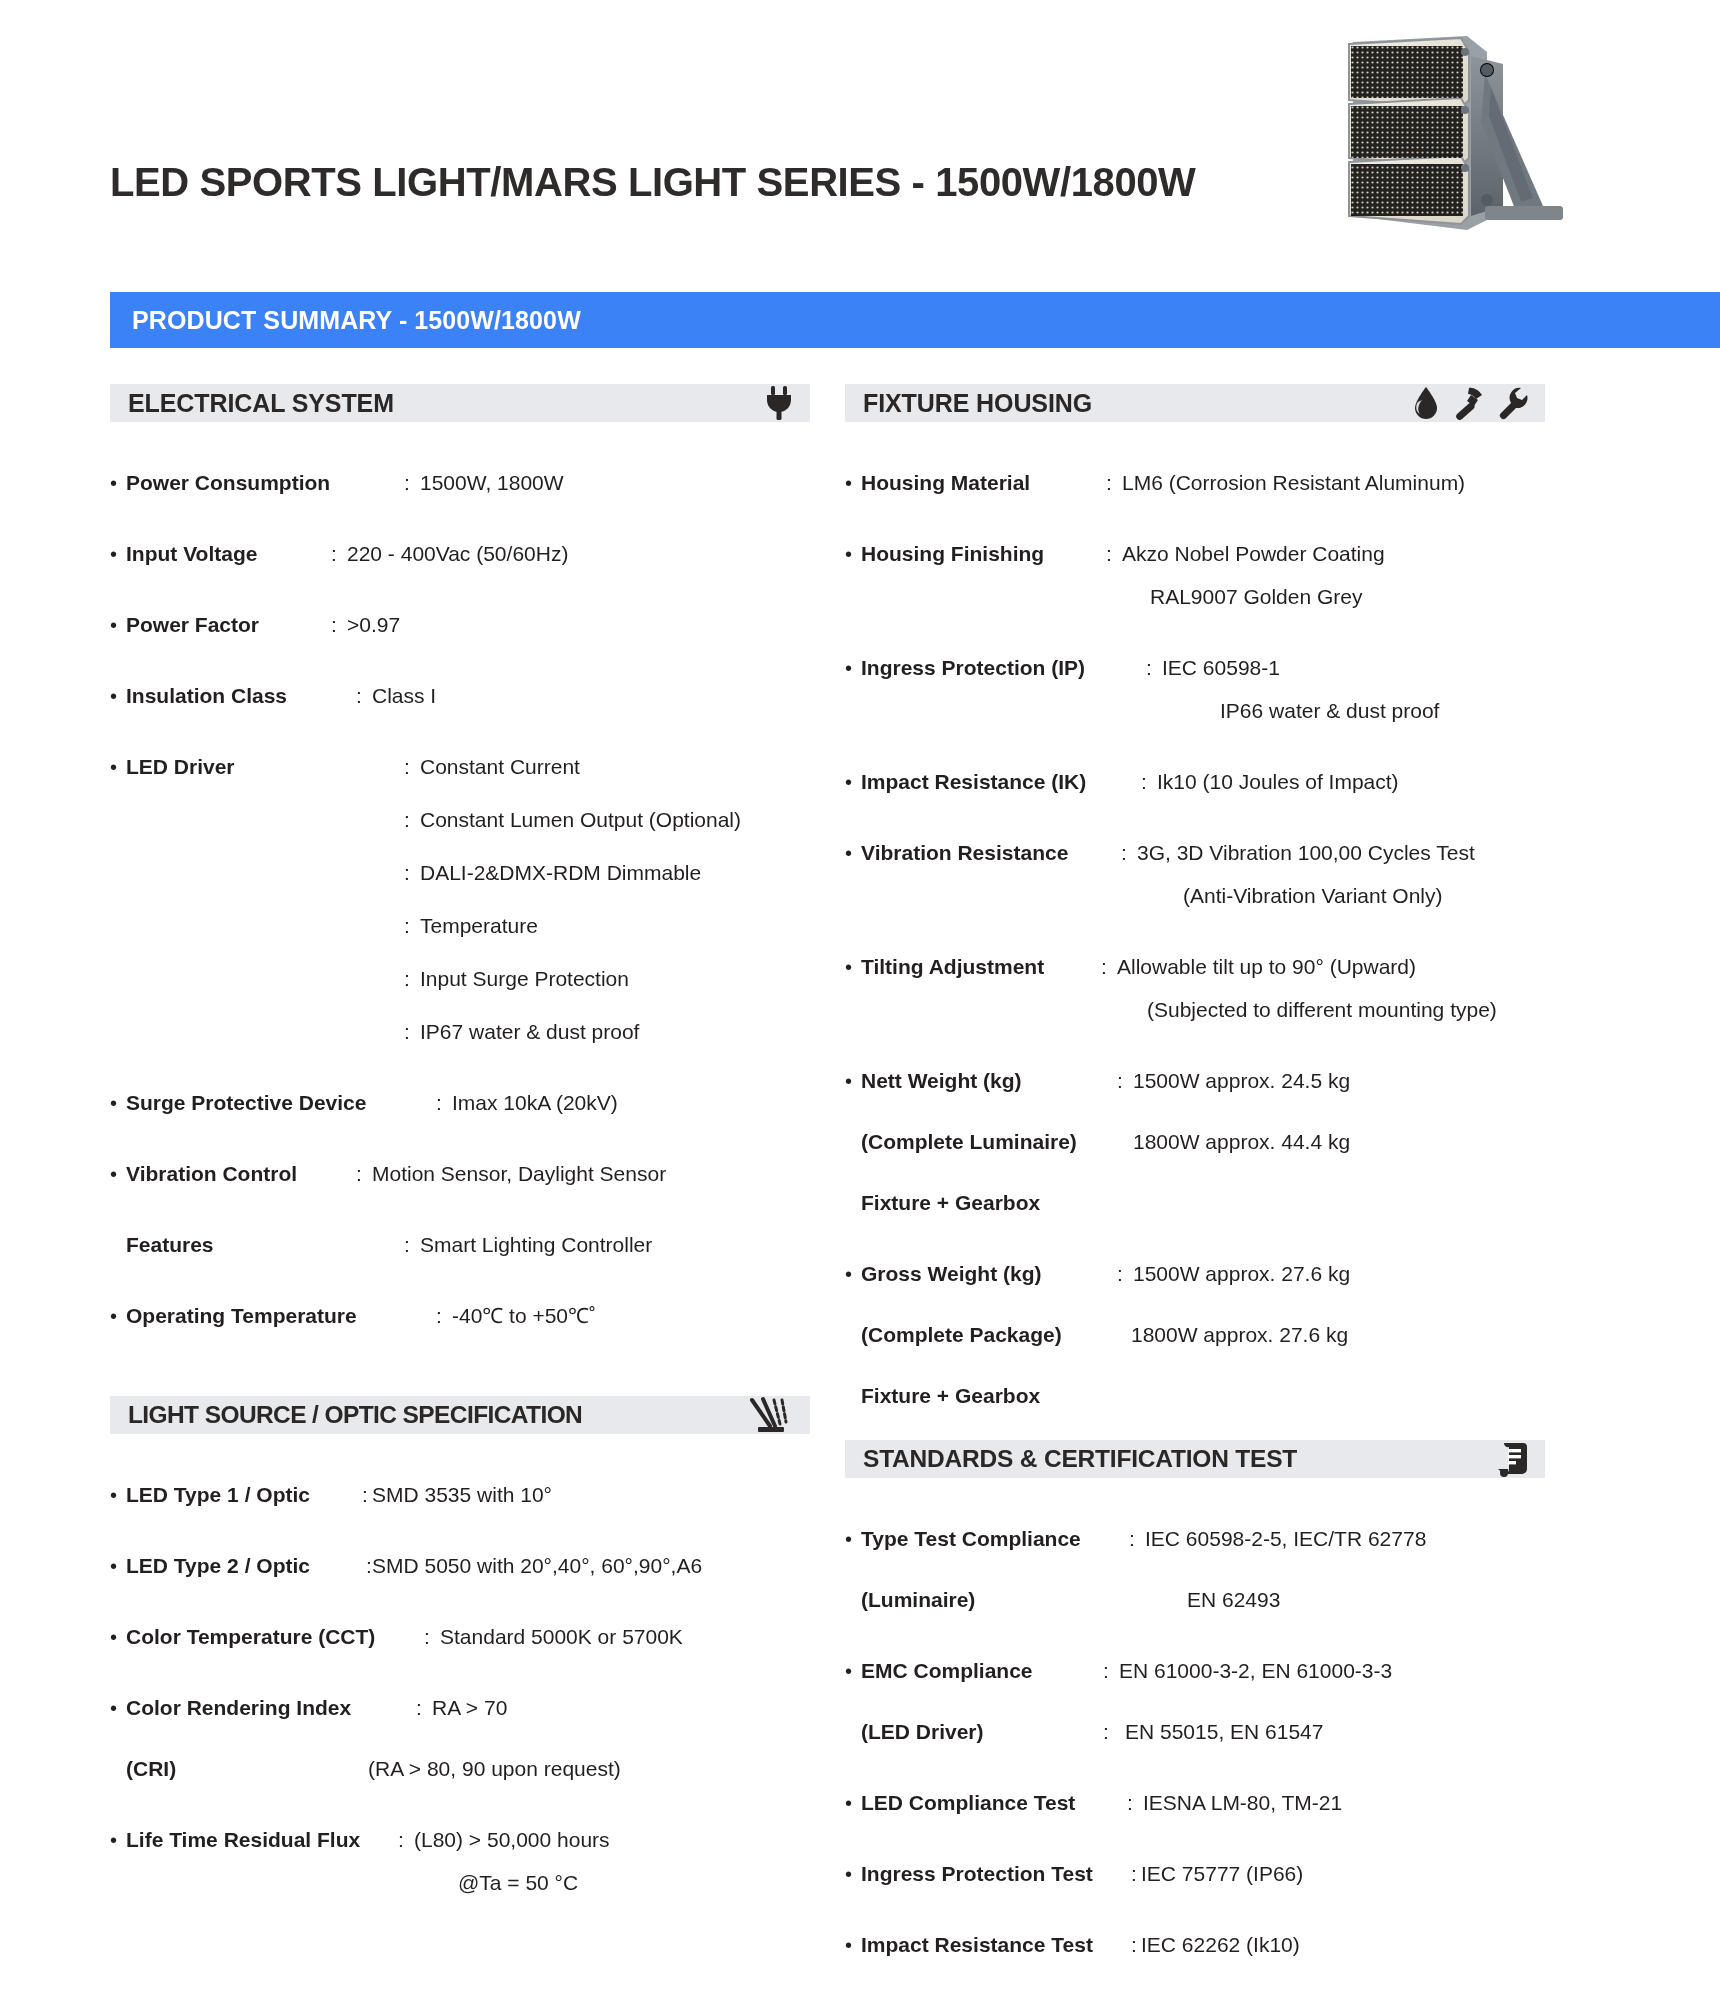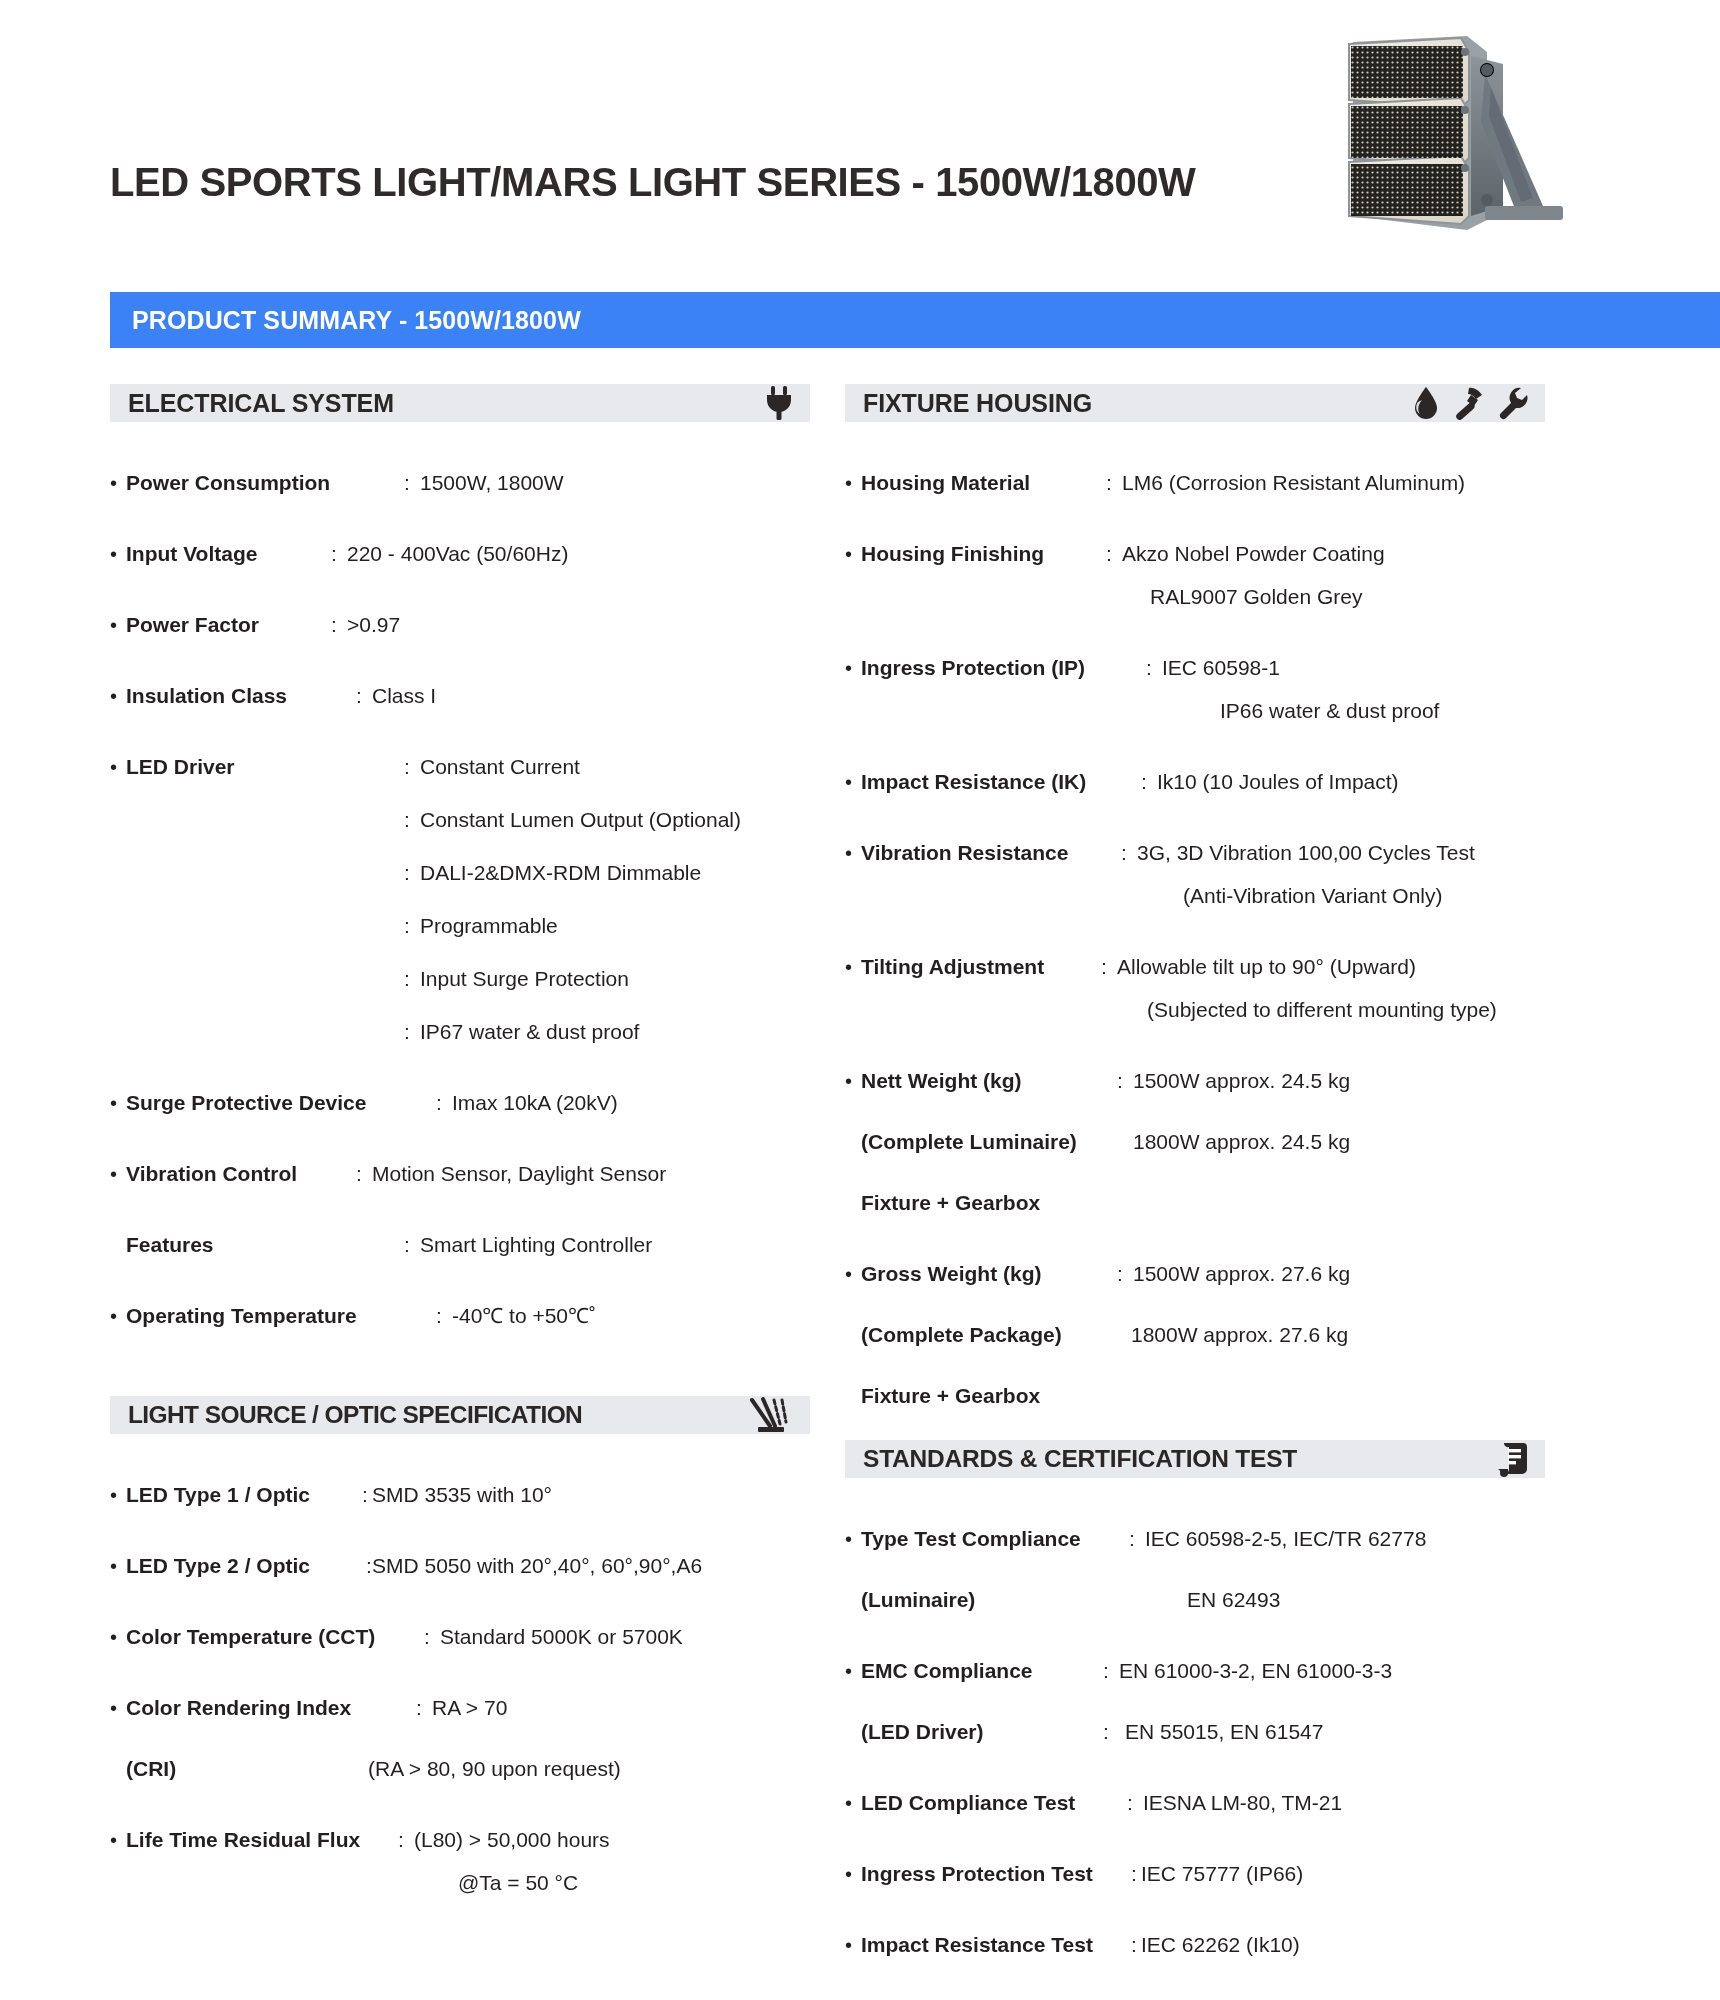--- a/index.html
+++ b/index.html
@@ -205,21 +205,21 @@
       <div class="row">
         <span class="bullet blank">•</span>
         <span class="lbl"></span>
         <span class="colon">:</span>
         <span class="val">DALI-2&amp;DMX-RDM Dimmable</span>
       </div>
       <div class="row">
         <span class="bullet blank">•</span>
         <span class="lbl"></span>
         <span class="colon">:</span>
-        <span class="val">Programmable</span>
+        <span class="val">Temperature</span>
       </div>
       <div class="row">
         <span class="bullet blank">•</span>
         <span class="lbl"></span>
         <span class="colon">:</span>
         <span class="val">Input Surge Protection</span>
       </div>
       <div class="row">
         <span class="bullet blank">•</span>
         <span class="lbl"></span>
@@ -341,21 +341,21 @@
       <div class="row xsmall-gap">
         <span class="bullet">•</span>
         <span class="lbl" style="width:246px">Nett Weight (kg)</span>
         <span class="colon">:</span>
         <span class="val">1500W approx. 24.5 kg</span>
       </div>
       <div class="row xsmall-gap">
         <span class="bullet blank">•</span>
         <span class="lbl" style="width:268px">(Complete Luminaire)</span>
         <span class="colon" style="width:4px"></span>
-        <span class="val">1800W approx. 24.5 kg</span>
+        <span class="val">1800W approx. 44.4 kg</span>
       </div>
       <div class="row">
         <span class="bullet blank">•</span>
         <span class="lbl" style="width:268px">Fixture + Gearbox</span>
         <span class="colon" style="width:4px"></span>
         <span class="val"></span>
       </div>
       <div class="row xsmall-gap">
         <span class="bullet">•</span>
         <span class="lbl" style="width:246px">Gross Weight (kg)</span>

